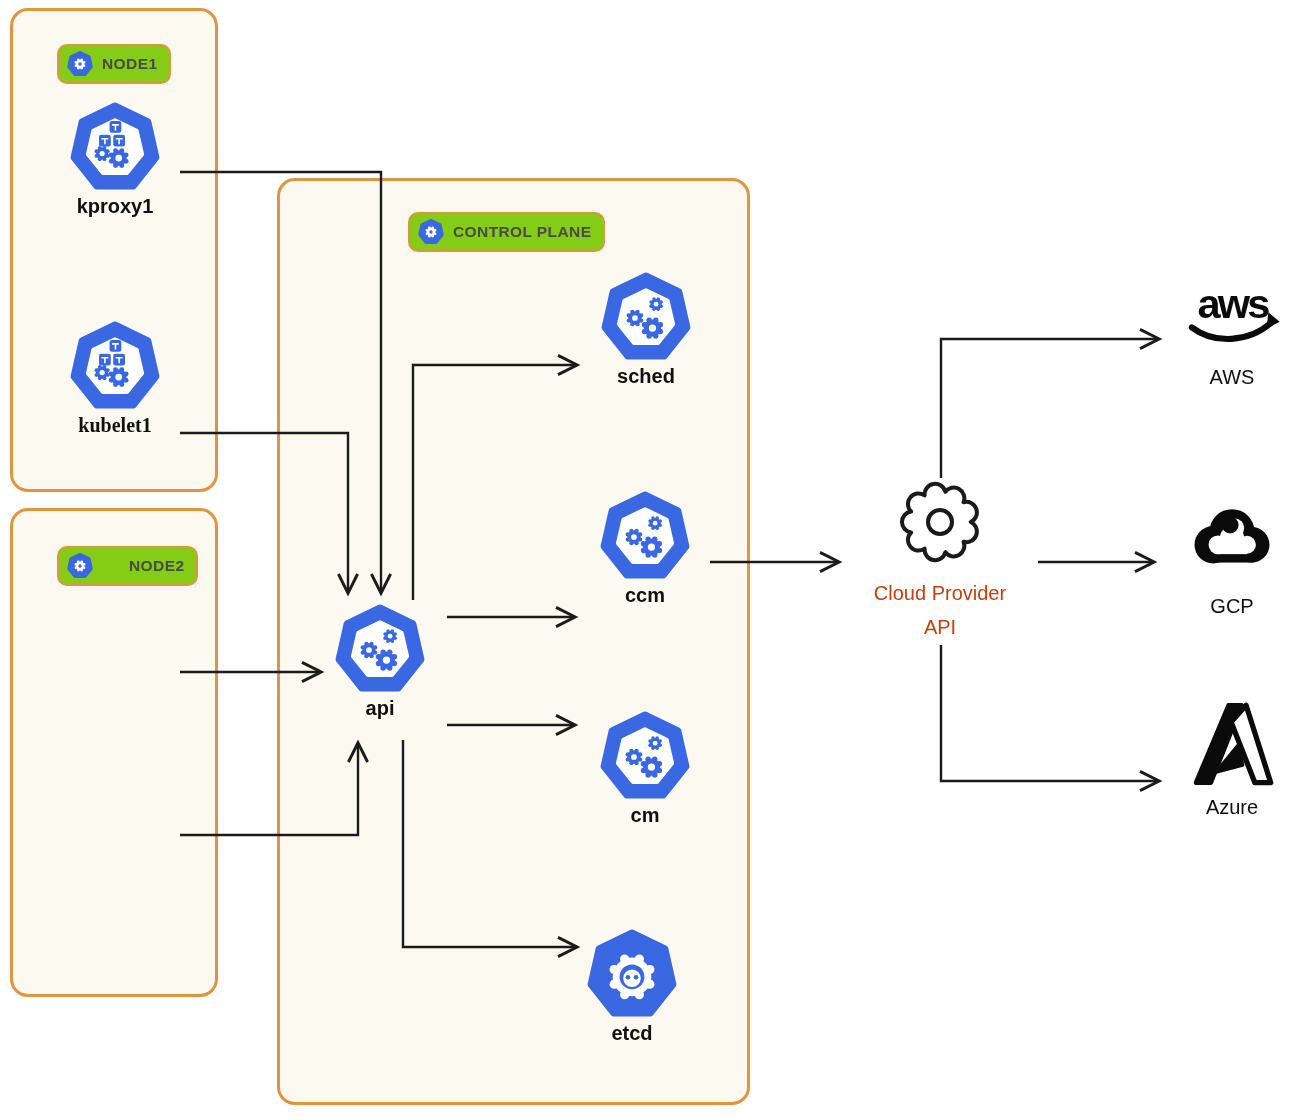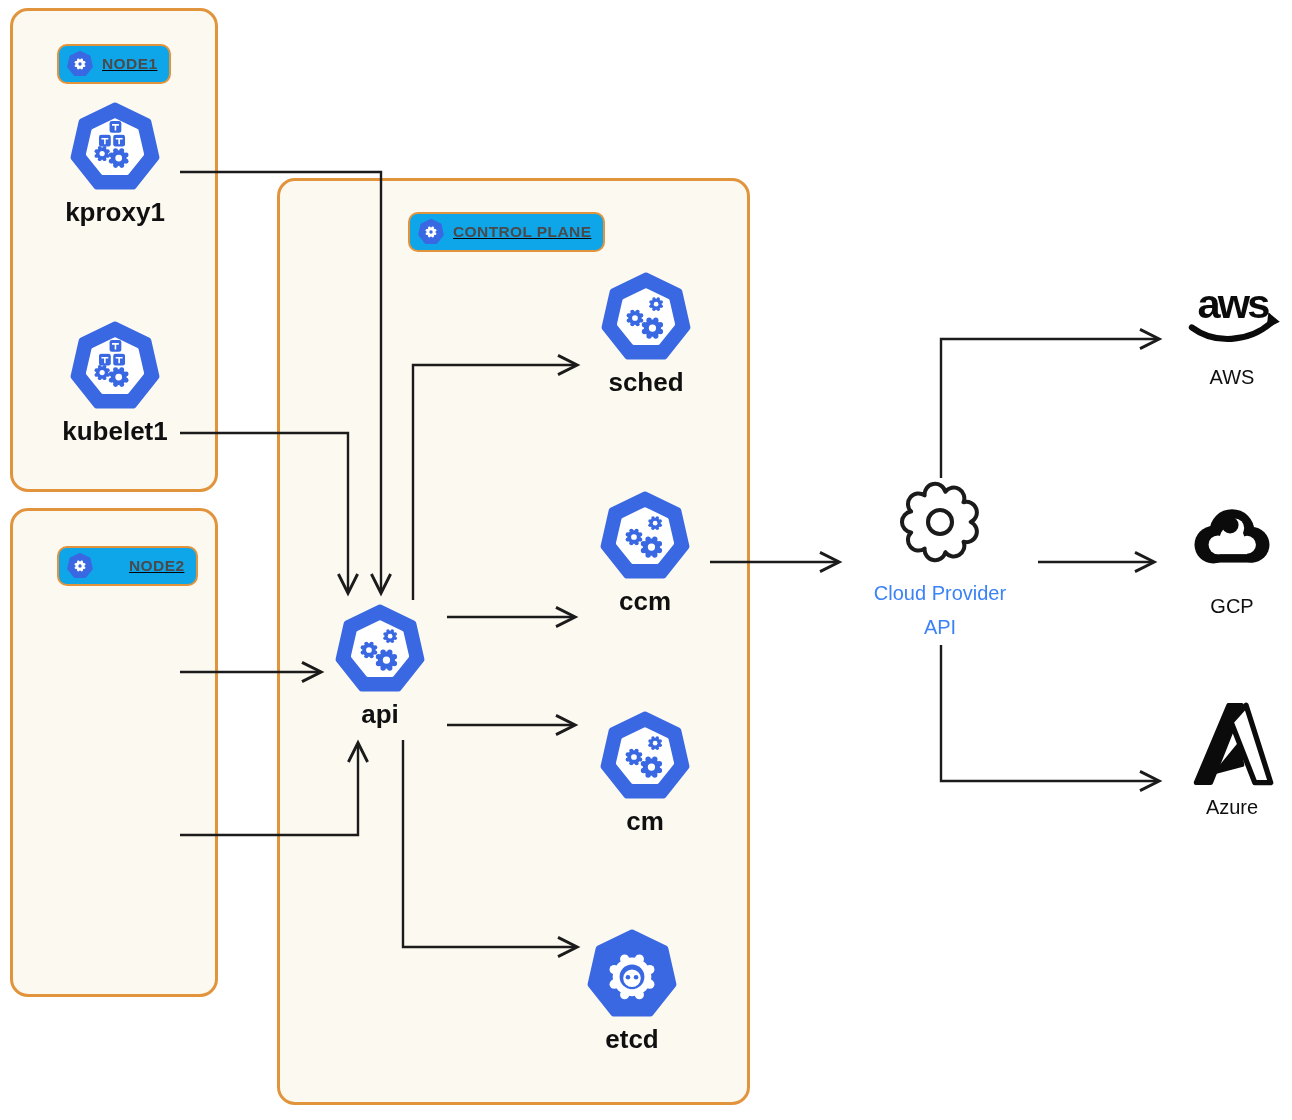--- a/index.html
+++ b/index.html
@@ -24,48 +24,47 @@
     border:3.5px solid var(--orange);
     border-radius:18px;
     background:var(--boxbg);
     z-index:1;
   }
   .wires{position:absolute;left:0;top:0;z-index:2;}
   .wires path{fill:none;stroke:var(--line);stroke-width:2.4;}
   .badge{
     position:absolute;z-index:3;
     display:flex;align-items:center;gap:9px;
-    background:#0ea5e9;
+    background:#84cc16;
     border:2.5px solid var(--orange);
     border-radius:10px;
     padding:5px 12px 5px 8px;
     height:40px;
-    text-decoration:underline;
   }
   .badge-ic{width:26px;height:26px;flex:0 0 auto;}
   .badge-label{
     font-size:15.5px;font-weight:bold;color:var(--badgetext);
     letter-spacing:.4px;white-space:nowrap;
   }
   .knode{
     position:absolute;z-index:3;width:140px;
     display:flex;flex-direction:column;align-items:center;
   }
   .nic{width:92px;height:92px;}
   .nlabel{
-    margin-top:6px;font-size:26px;font-weight:bold;color:#101010;
+    margin-top:0;font-size:20px;font-weight:bold;color:#101010;
     line-height:24px;white-space:nowrap;
   }
   .cloud{
     position:absolute;z-index:3;width:160px;
     display:flex;flex-direction:column;align-items:center;
   }
   .gearic{width:96px;height:96px;}
   .cloud-line{
-    font-size:20px;color:#3b82f6;line-height:34px;text-align:center;white-space:nowrap;
+    font-size:20px;color:#c2410c;line-height:34px;text-align:center;white-space:nowrap;
   }
   .cloud-line:first-of-type{margin-top:6px;}
   .provider{
     position:absolute;z-index:3;width:160px;
     display:flex;flex-direction:column;align-items:center;
   }
   .plabel{font-size:20px;color:#101010;white-space:nowrap;}
   .p-aws .plabel{margin-top:14px;}
   .p-gcp .plabel{margin-top:24px;}
   .p-azure .plabel{margin-top:8px;}
@@ -233,21 +232,21 @@
       </svg>
     <span class="badge-label">CONTROL PLANE</span>
   </div>
 
   <div class="knode" style="left:45px;top:102px;">
     <svg class="nic" viewBox="0 0 100 100">
         <use href="#icon-workload"></use>
       </svg>
     <div class="nlabel">kproxy1</div>
   </div>
-  <div class="knode" style="left:45px;top:321px;">
+  <div class="knode" style="left:45px;top:321px;font-family:Liberation Serif, serif;">
     <svg class="nic" viewBox="0 0 100 100">
         <use href="#icon-workload"></use>
       </svg>
     <div class="nlabel">kubelet1</div>
   </div>
 
 
   <div class="knode" style="left:575px;top:491px;">
     <svg class="nic" viewBox="0 0 100 100">
         <use href="#icon-cp"></use>

